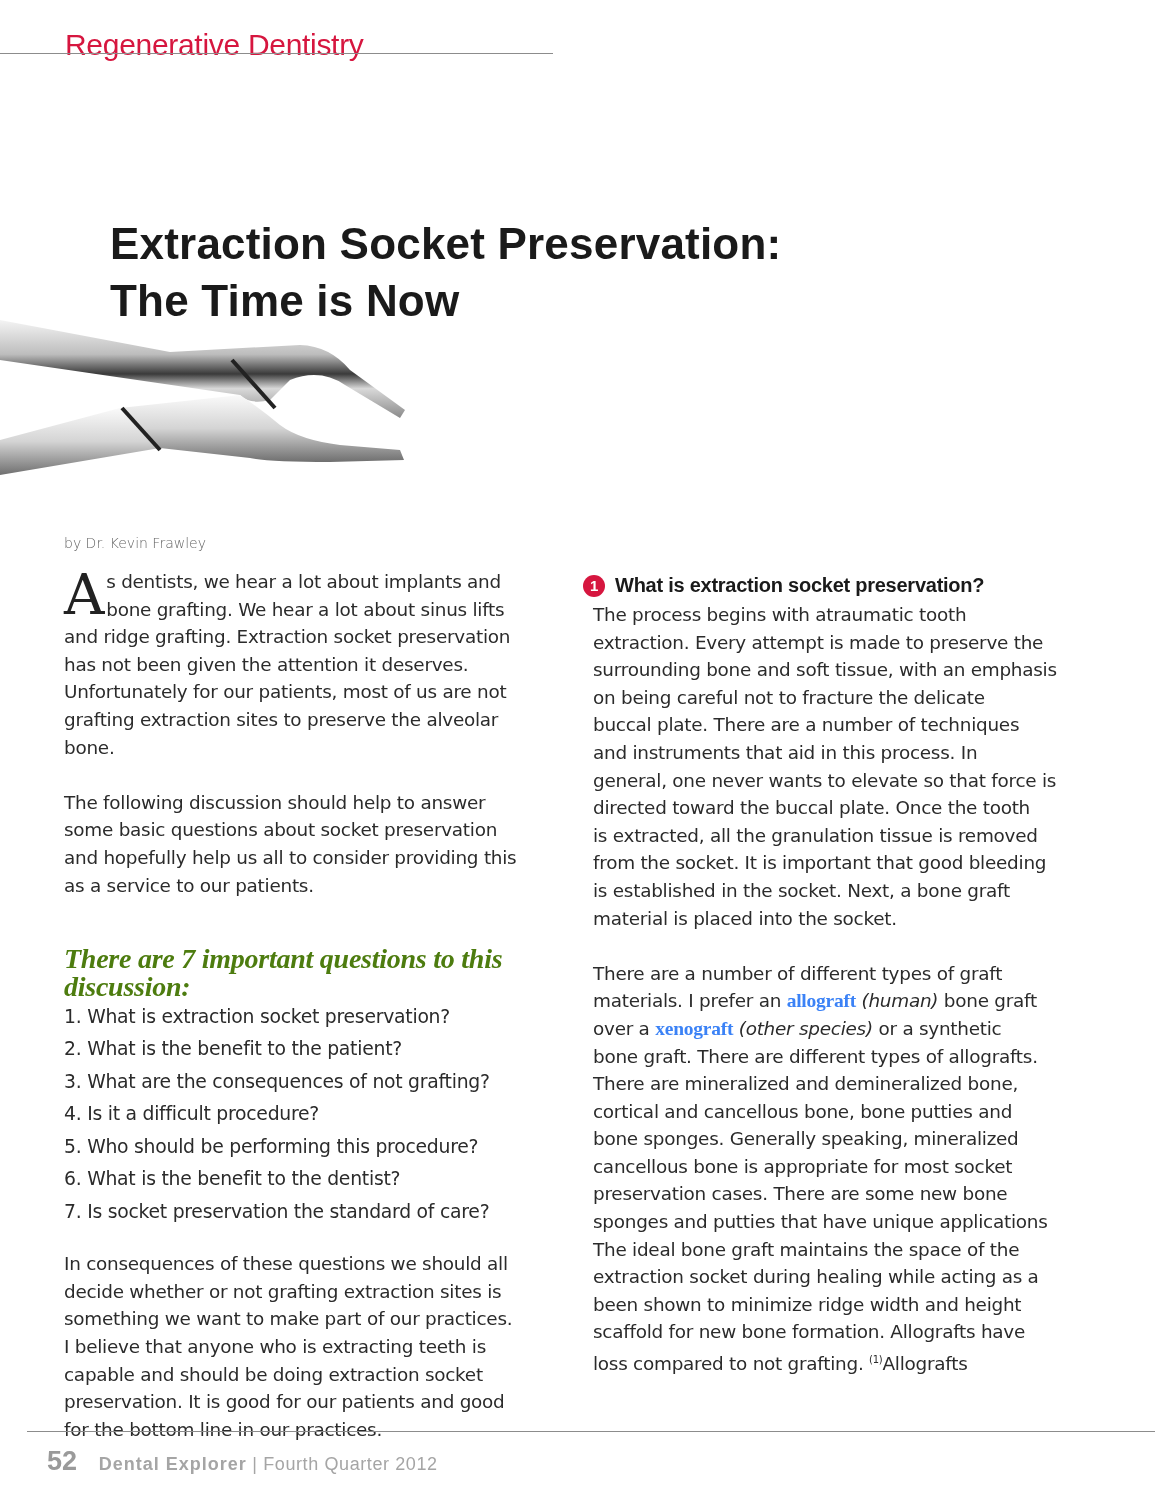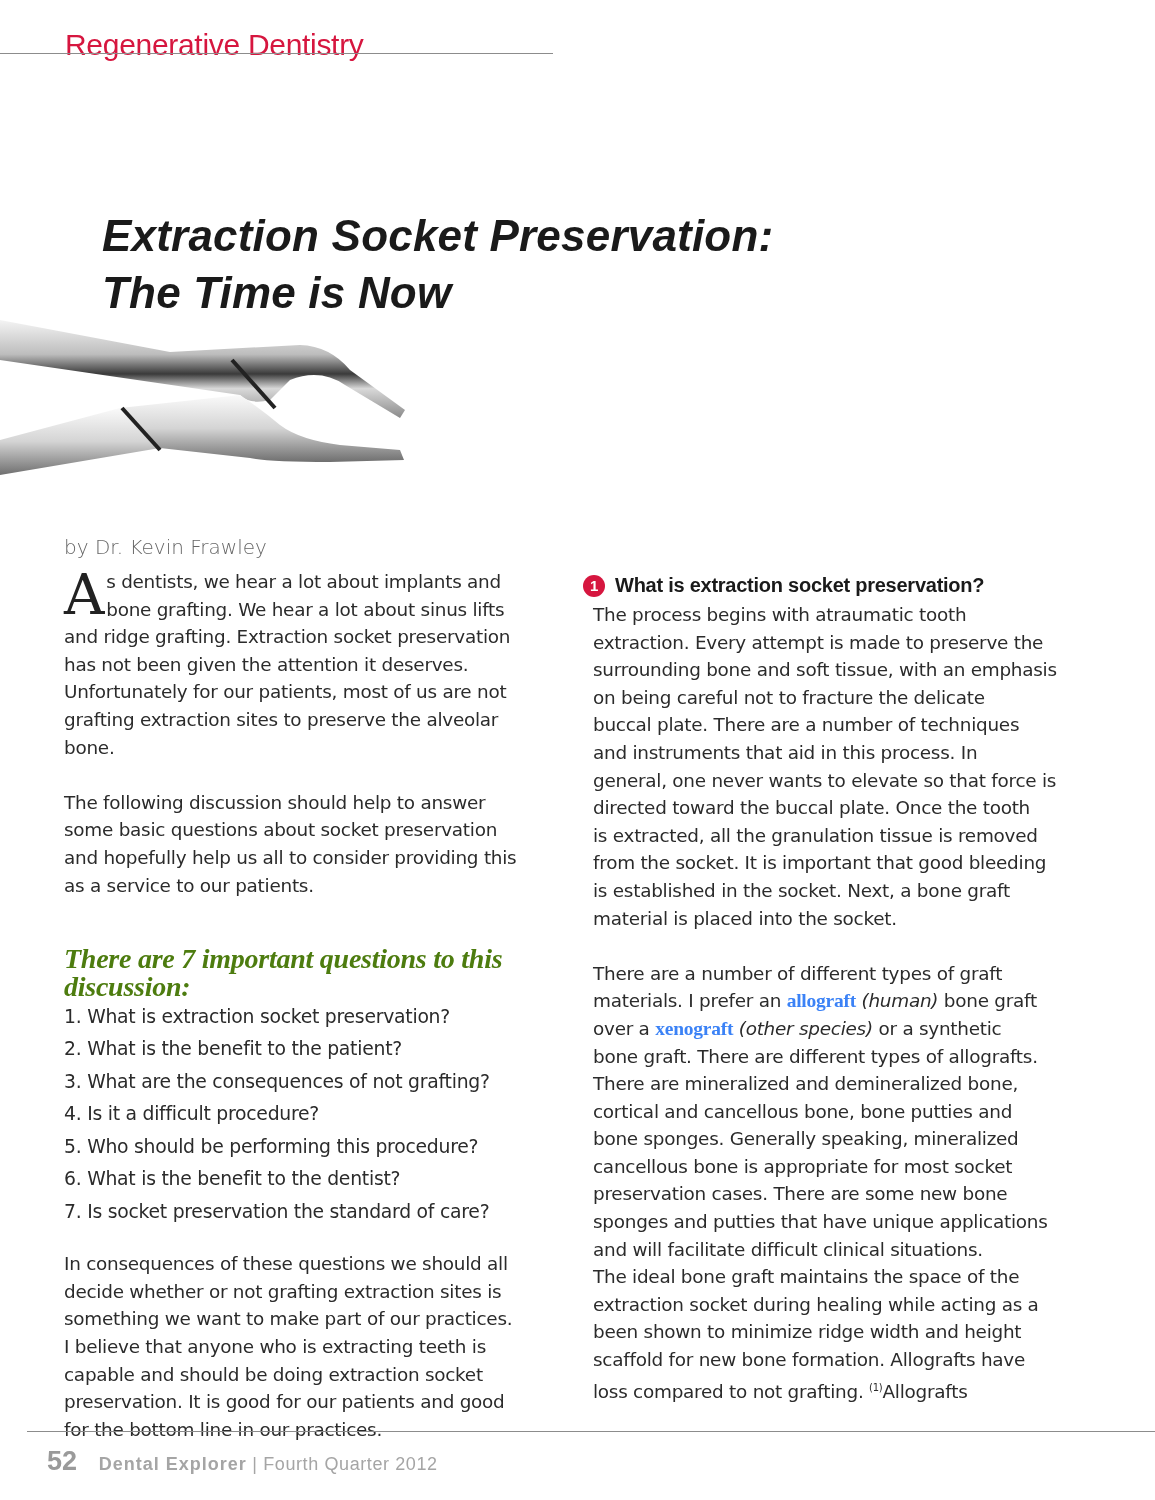--- a/index.html
+++ b/index.html
@@ -10,21 +10,21 @@
                    font-size: 30px; color: #d6163f; letter-spacing: -0.3px; font-weight: 400; }
   .section-rule { position: absolute; left: 0; top: 53px; width: 553px; height: 1px; background: #8c8c8c; }
 
   .title { position: absolute; left: 100px; top: 205px; font-family: "Liberation Sans", sans-serif;
            font-weight: 700; font-size: 44px; line-height: 57px; color: #1a1a1a; letter-spacing: 0.2px; }
   .title .line { display: block; white-space: nowrap; }
 
   .forceps { position: absolute; left: 0; top: 300px; width: 420px; height: 200px; }
 
   .byline { position: absolute; left: 64px; top: 535px; font-family: "DejaVu Sans", sans-serif;
-            font-size: 20px; color: #666; font-weight: 300; }
+            font-size: 14px; color: #666; font-weight: 300; }
 
   .col { position: absolute; font-family: "DejaVu Sans", sans-serif; font-size: 18.4px;
          line-height: 27.6px; color: #2b2b2b; letter-spacing: -0.25px; }
   .col-left { left: 64px; top: 568px; width: 500px; }
   .col-right { left: 593px; top: 571px; width: 500px; }
 
   .col p { margin: 0; }
   .para-gap { height: 27.6px; }
   .line { display: block; white-space: nowrap; }
 
@@ -51,21 +51,21 @@
             font-size: 18px; color: #a5a5a5; white-space: nowrap; letter-spacing: 0.6px; }
   .footer .page-num { font-weight: 700; font-size: 27px; color: #9a9a9a; margin-right: 16px; letter-spacing: 0; }
   .footer .pub { font-weight: 700; letter-spacing: 1px; }
 </style>
 </head>
 <body>
 
 <div class="section-label">Regenerative Dentistry</div>
 <div class="section-rule"></div>
 
-<h1 class="title" style="margin:2px;font-style:italic;">
+<h1 class="title" style="margin:10px;">
   <span class="line">Extraction Socket Preservation:</span>
   <span class="line">The Time is Now</span>
 </h1>
 
 <svg class="forceps" viewBox="0 0 420 200">
   <defs>
     <linearGradient id="steel1" x1="0" y1="0" x2="0" y2="1">
       <stop offset="0" stop-color="#f4f4f4"></stop>
       <stop offset="0.35" stop-color="#bdbdbd"></stop>
       <stop offset="0.55" stop-color="#3a3a3a"></stop>
@@ -155,21 +155,20 @@
     <span class="line">There are a number of different types of graft</span>
     <span class="line"><span>materials. I prefer an </span><span class="b">allograft</span><span class="i"> (human)</span><span> bone graft</span></span>
     <span class="line"><span>over a </span><span class="b">xenograft</span><span class="i"> (other species)</span><span> or a synthetic</span></span>
     <span class="line">bone graft. There are different types of allografts.</span>
     <span class="line">There are mineralized and demineralized bone,</span>
     <span class="line">cortical and cancellous bone, bone putties and</span>
     <span class="line">bone sponges. Generally speaking, mineralized</span>
     <span class="line">cancellous bone is appropriate for most socket</span>
     <span class="line">preservation cases. There are some new bone</span>
     <span class="line">sponges and putties that have unique applications</span>
-    <span class="line">and will facilitate difficult clinical situations.</span>
     <span class="line">The ideal bone graft maintains the space of the</span>
     <span class="line">extraction socket during healing while acting as a</span>
     <span class="line">been shown to minimize ridge width and height</span>
     <span class="line">scaffold for new bone formation. Allografts have</span>
     <span class="line"><span>loss compared to not grafting. </span><sup class="ref">(1)</sup><span>Allografts</span></span>
   </p>
 </div>
 
 <div class="footer-rule"></div>
 <div class="footer">

